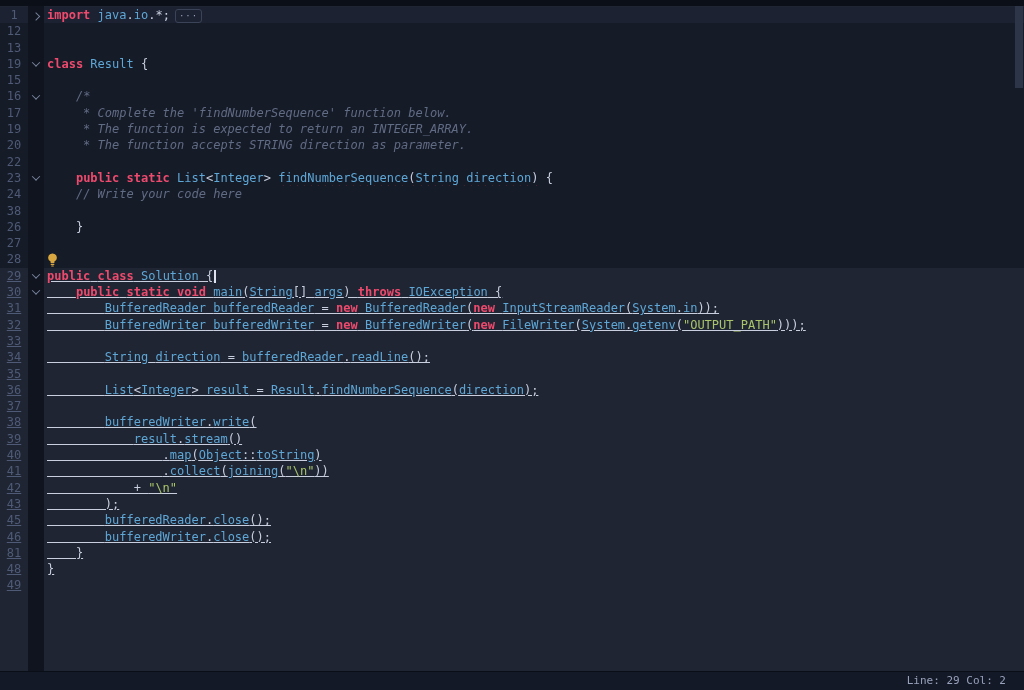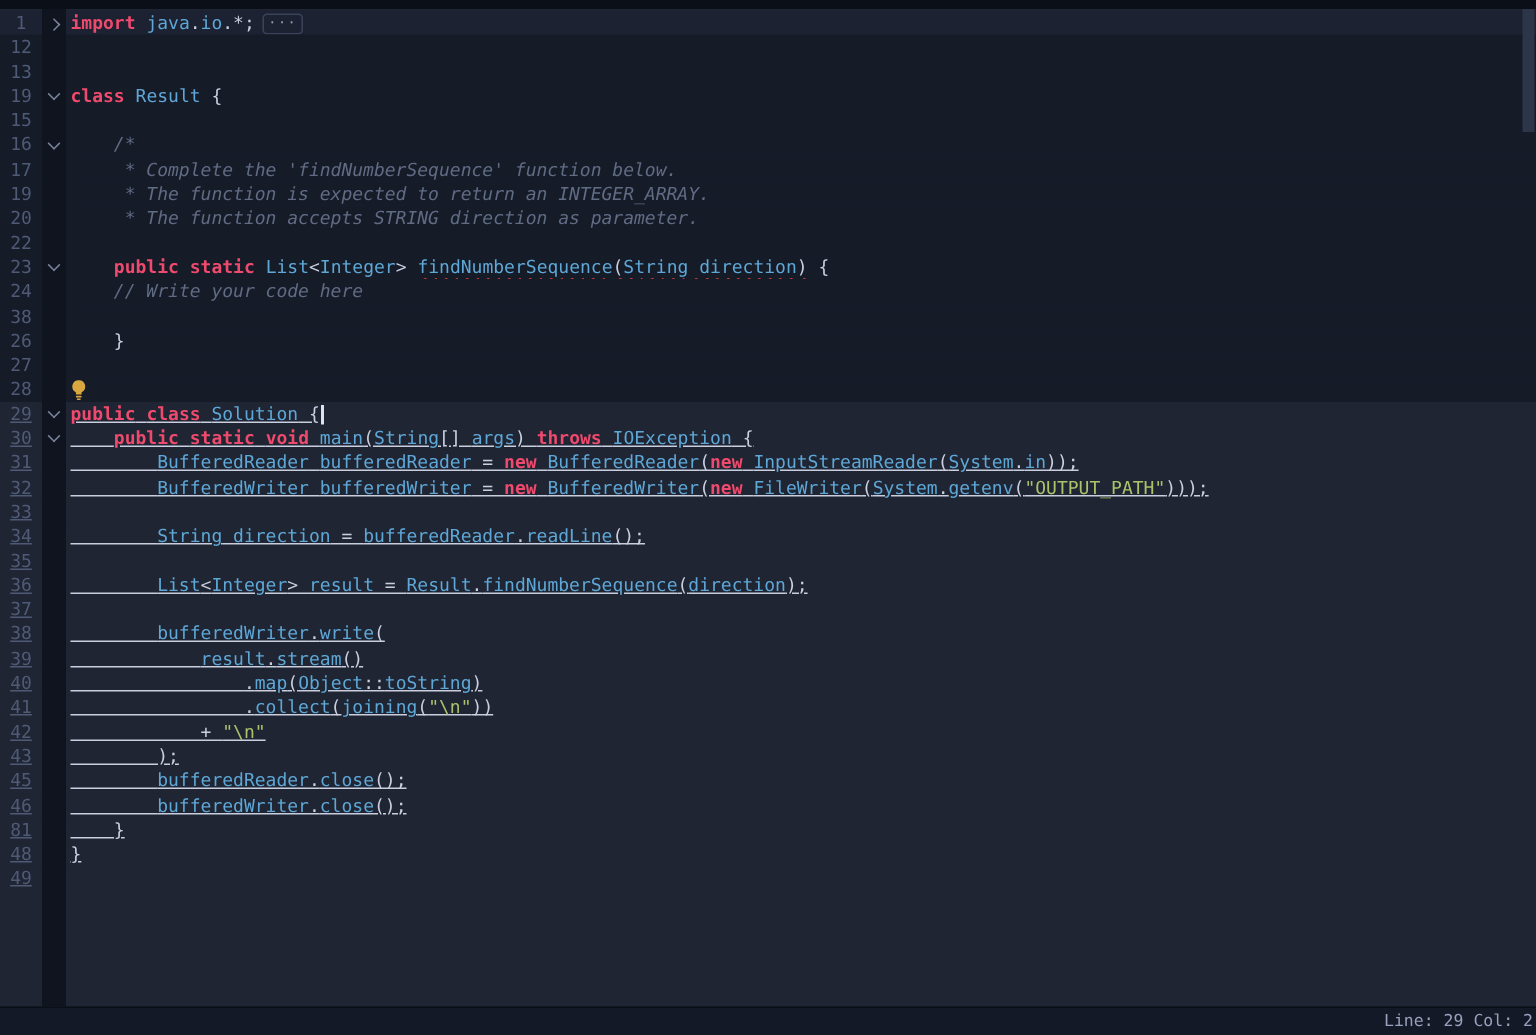--- a/index.html
+++ b/index.html
@@ -57,21 +57,21 @@
   .bulb { vertical-align:middle; margin-right:3px; }
 
   .scrollbar { position:absolute; top:6px; right:0; bottom:0; width:10px; }
   .scroll-thumb { position:absolute; top:0; right:1px; width:8px; height:82px;
                   background:var(--scroll-thumb,#2d3549); }
 
   .statusbar { position:absolute; bottom:0; left:0; right:0; height:19px;
                background:var(--status-bar-bg,#141927);
                border-top:1px solid #0a0e16;
                color:var(--status-text,#97a1bb); font-size:11px; line-height:18px;
-               text-align:right; padding-right:2px; }
+               text-align:right; padding-right:18px; }
 </style>
 </head>
 <body>
 
 <div class="screen">
   <div class="topstrip"></div>
 
   <div class="editor">
     <div class="fold-strip"></div>
     <div class="rows">

